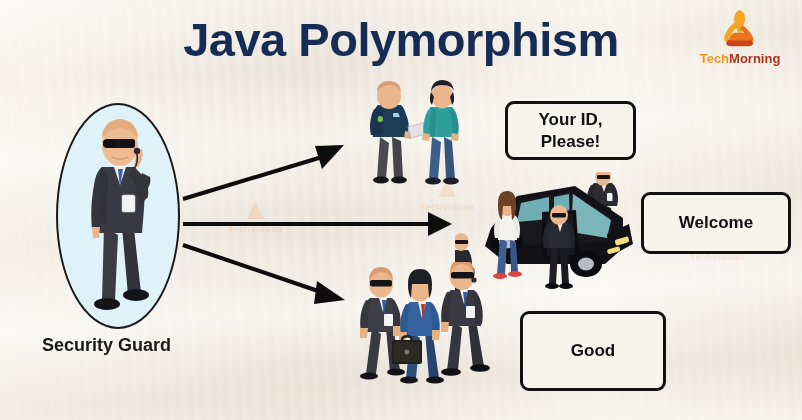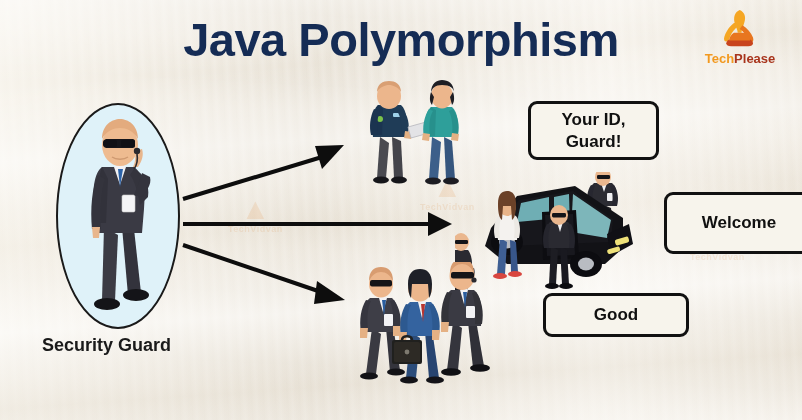--- a/index.html
+++ b/index.html
@@ -87,25 +87,24 @@
     background: #f7f4ec;
     border: 3px solid #111111;
     border-radius: 9px;
     display: flex; align-items: center; justify-content: center;
     text-align: center;
     font-weight: bold;
     color: #101010;
     font-size: 17px;
     line-height: 1.25;
     padding: 4px 8px;
-    margin-left: 23px;
   }
   #callout-id      { left: 505px; top: 101px; width: 131px; height: 59px; }
   #callout-welcome { left: 641px; top: 192px; width: 150px; height: 62px; }
-  #callout-morning { left: 520px; top: 293px; width: 146px; height: 44px; }
+  #callout-morning { left: 520px; top: 311px; width: 146px; height: 80px; }
 
   
   .scene { position: absolute; }
   #scene-id     { left: 356px; top: 79px;  width: 118px; height: 112px; }
   #scene-car    { left: 455px; top: 172px; width: 182px; height: 120px; }
   #scene-men    { left: 348px; top: 262px; width: 158px; height: 126px; }
   .scene svg { display: block; }
 </style>
 </head>
 <body>
@@ -132,21 +131,21 @@
   <div id="title">Java Polymorphism</div>
 
   <div id="logo">
     <svg class="logo-mark" viewBox="0 0 60 44">
       <path d="M30 2 C25 4 23 10 25 16 C26 20 28 23 28 26 L32 26 C32 22 34 19 35 15 C37 9 35 4 30 2 Z" fill="#f5a623"></path>
       <path d="M28 14 C22 16 17 22 14 30 C13 33 14 35 16 35 C18 35 19 33 20 30 C22 25 25 21 29 19 Z" fill="#f5a623"></path>
       <path d="M33 18 C38 21 42 26 44 31 C45 34 44 36 42 36 C40 36 39 34 38 31 C36 27 33 24 30 22 Z" fill="#e8761f"></path>
       <path d="M20 33 C18 33 16 35 16 37 C16 39 18 40 21 40 L39 40 C42 40 44 39 44 37 C44 35 42 33 40 33 Z" fill="#c8441d"></path>
       <path d="M24 26 C21 28 19 31 19 34 L41 34 C41 31 39 28 36 26 Z" fill="#e8761f"></path>
     </svg>
-    <div class="logo-text"><span class="lt-tech">Tech</span><span class="lt-vid">Please</span></div>
+    <div class="logo-text"><span class="lt-tech">Tech</span><span class="lt-vid">Morning</span></div>
   </div>
 
   <svg id="arrows" viewBox="0 0 802 420">
 
     <g>
       <line x1="183" y1="199" x2="322" y2="157" stroke="#0d0d0d" stroke-width="4"></line>
       <polygon points="344,145 315,146 322,169" fill="#0d0d0d"></polygon>
     </g>
 
     <g>
@@ -370,21 +369,21 @@
         <path d="M102 11 C102 1 107 -3 114 -3 C121 -3 126 1 126 11 C123 5 119 2 114 2 C109 2 105 5 102 11 Z" fill="#d89c70"></path>
         <rect x="103" y="10" width="23" height="6.5" rx="2" fill="#141418"></rect>
         <circle cx="126" cy="18" r="2.6" fill="#2a2a30"></circle>
       </g>
     </svg>
   </div>
 
   <div class="callout" id="callout-id">
     <div>
       <div>Your ID,</div>
-      <div>Guard!</div>
+      <div>Please!</div>
     </div>
   </div>
 
   <div class="callout" id="callout-welcome">
     <div>
       <div>Welcome</div>
     </div>
   </div>
 
   <div class="callout" id="callout-morning">

